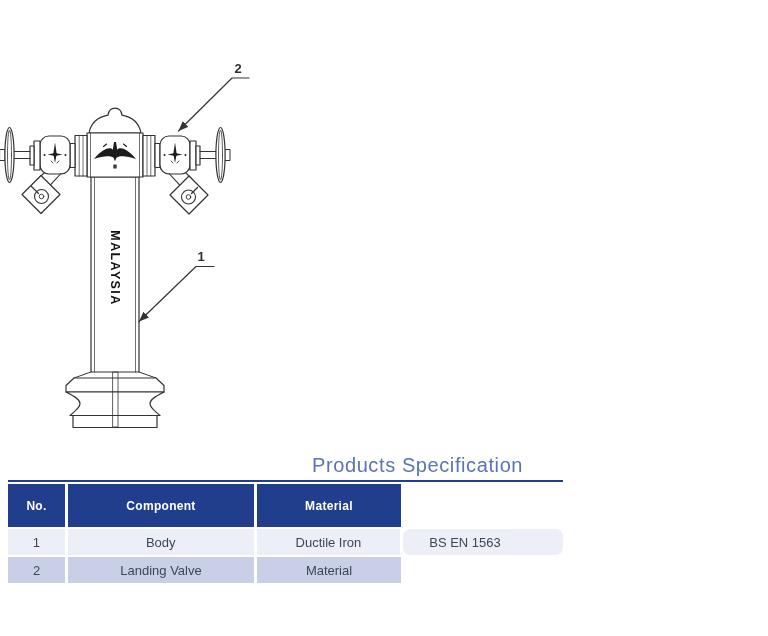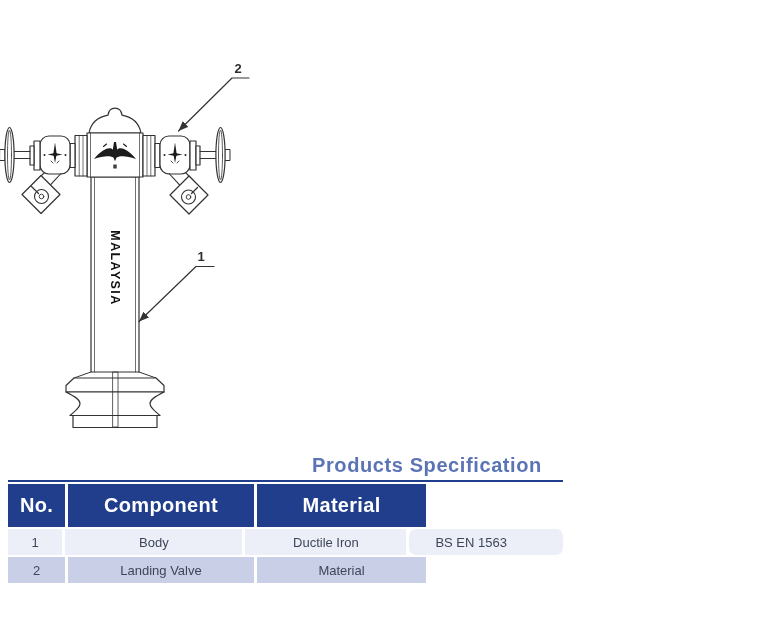--- a/index.html
+++ b/index.html
@@ -10,31 +10,31 @@
     --line-art:#333333;
   }
   html,body{margin:0;padding:0;}
   body{
     width:768px;height:636px;background:#ffffff;position:relative;overflow:hidden;
     font-family:"Liberation Sans",sans-serif;
   }
   .drawing{position:absolute;left:0;top:0;}
   .section-title{
     position:absolute;left:312px;top:454px;
-    font-size:20px;font-weight:bold;letter-spacing:0.6px;
+    font-size:20px;font-weight:normal;letter-spacing:0.6px;
     color:var(--title-text,#5b74b5);white-space:nowrap;
   }
   .spec{position:absolute;left:8px;top:480px;width:555px;}
   .spec .rule{height:2px;background:var(--header-bg,#203e8c);}
   .trow{display:flex;gap:3px;margin-top:2px;}
   .cell{display:flex;align-items:center;justify-content:center;box-sizing:border-box;}
-  .c1{width:57px}.c2{width:186px}.c3{width:169px}.c4{width:160px}
+  .c1{width:57px}.c2{width:186px}.c3{width:144px}.c4{width:160px}
   .trow.head .cell{
     background:var(--header-bg,#203e8c);color:#ffffff;font-weight:bold;
-    font-size:20px;height:43px;letter-spacing:0.3px;
+    font-size:12px;height:43px;letter-spacing:0.3px;
   }
   .trow.data .cell{height:26px;font-size:13px;color:#3d4659;}
   .trow.data .c4{justify-content:flex-start;padding-left:26px;border-radius:7px;}
   .trow.r1 .cell{background:var(--row-light,#edeff8);}
   .trow.r2 .cell{background:var(--row-shaded,#c9cfe7);}
 </style>
 </head>
 <body>
 
 <svg class="drawing" width="768" height="450" viewBox="0 0 768 450" xmlns="http://www.w3.org/2000/svg">

